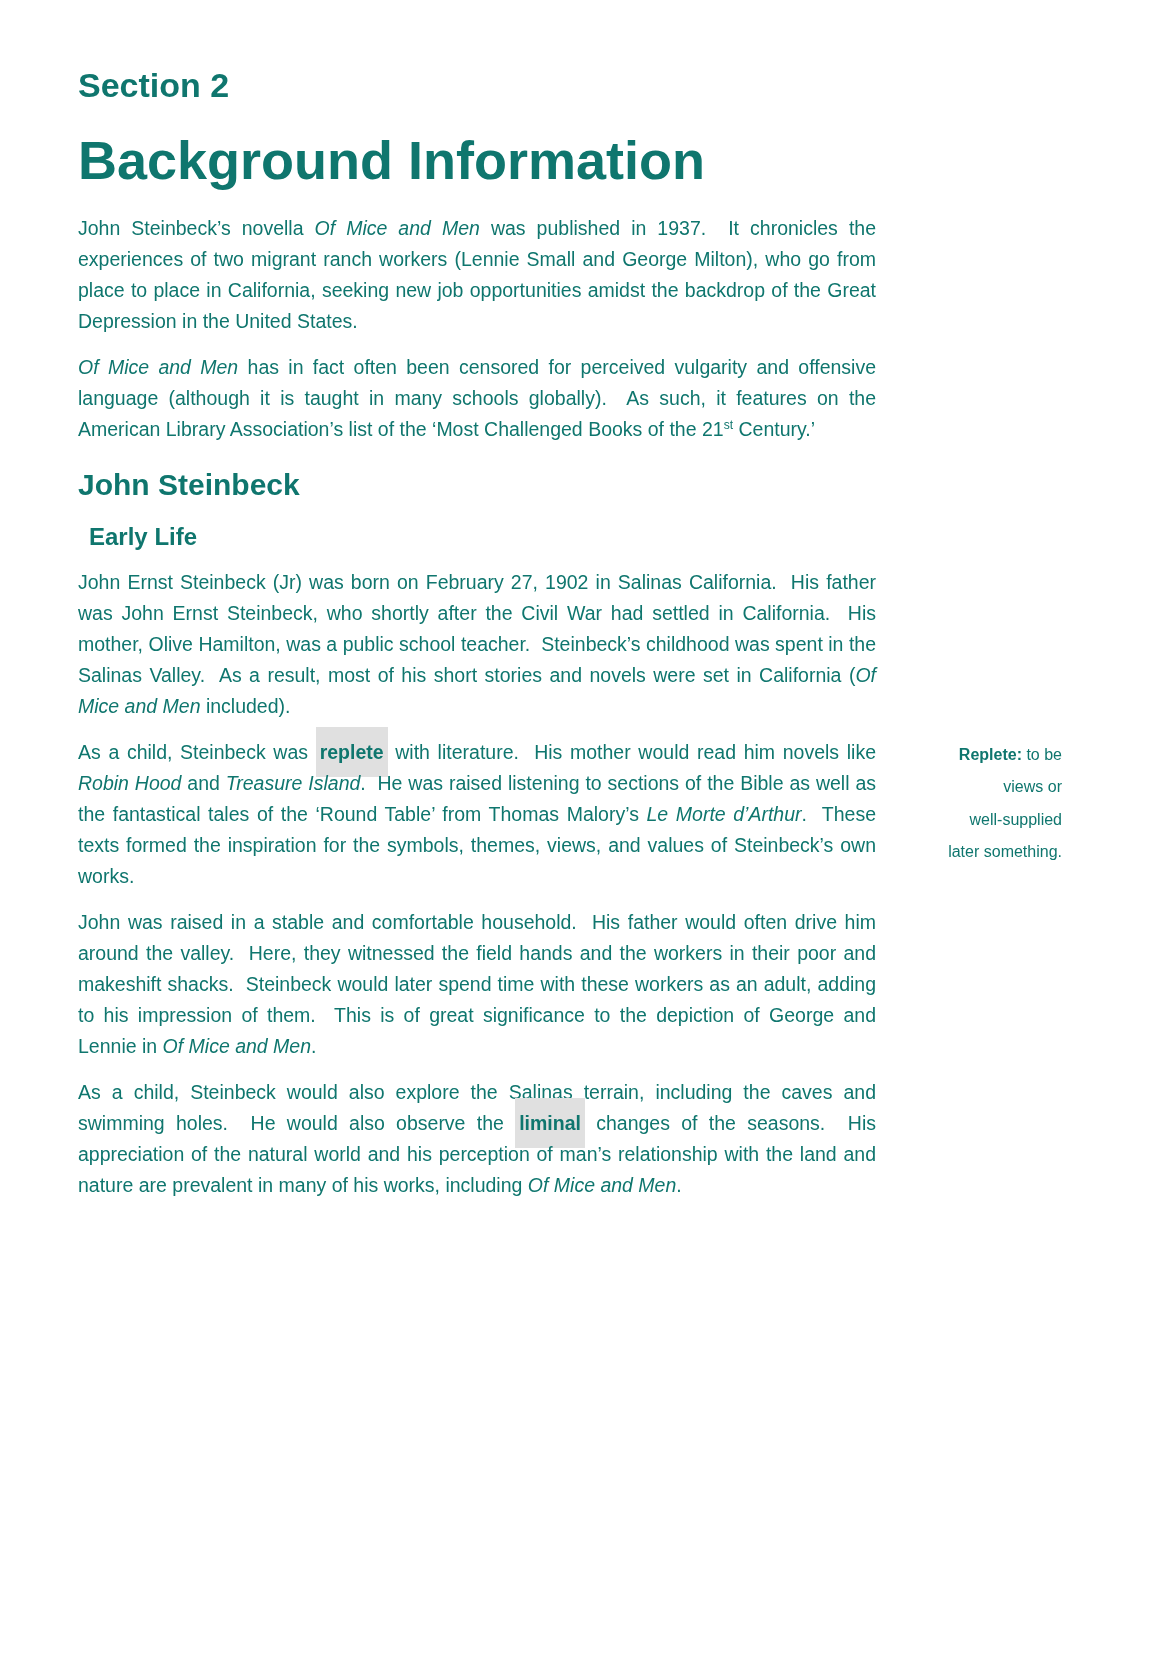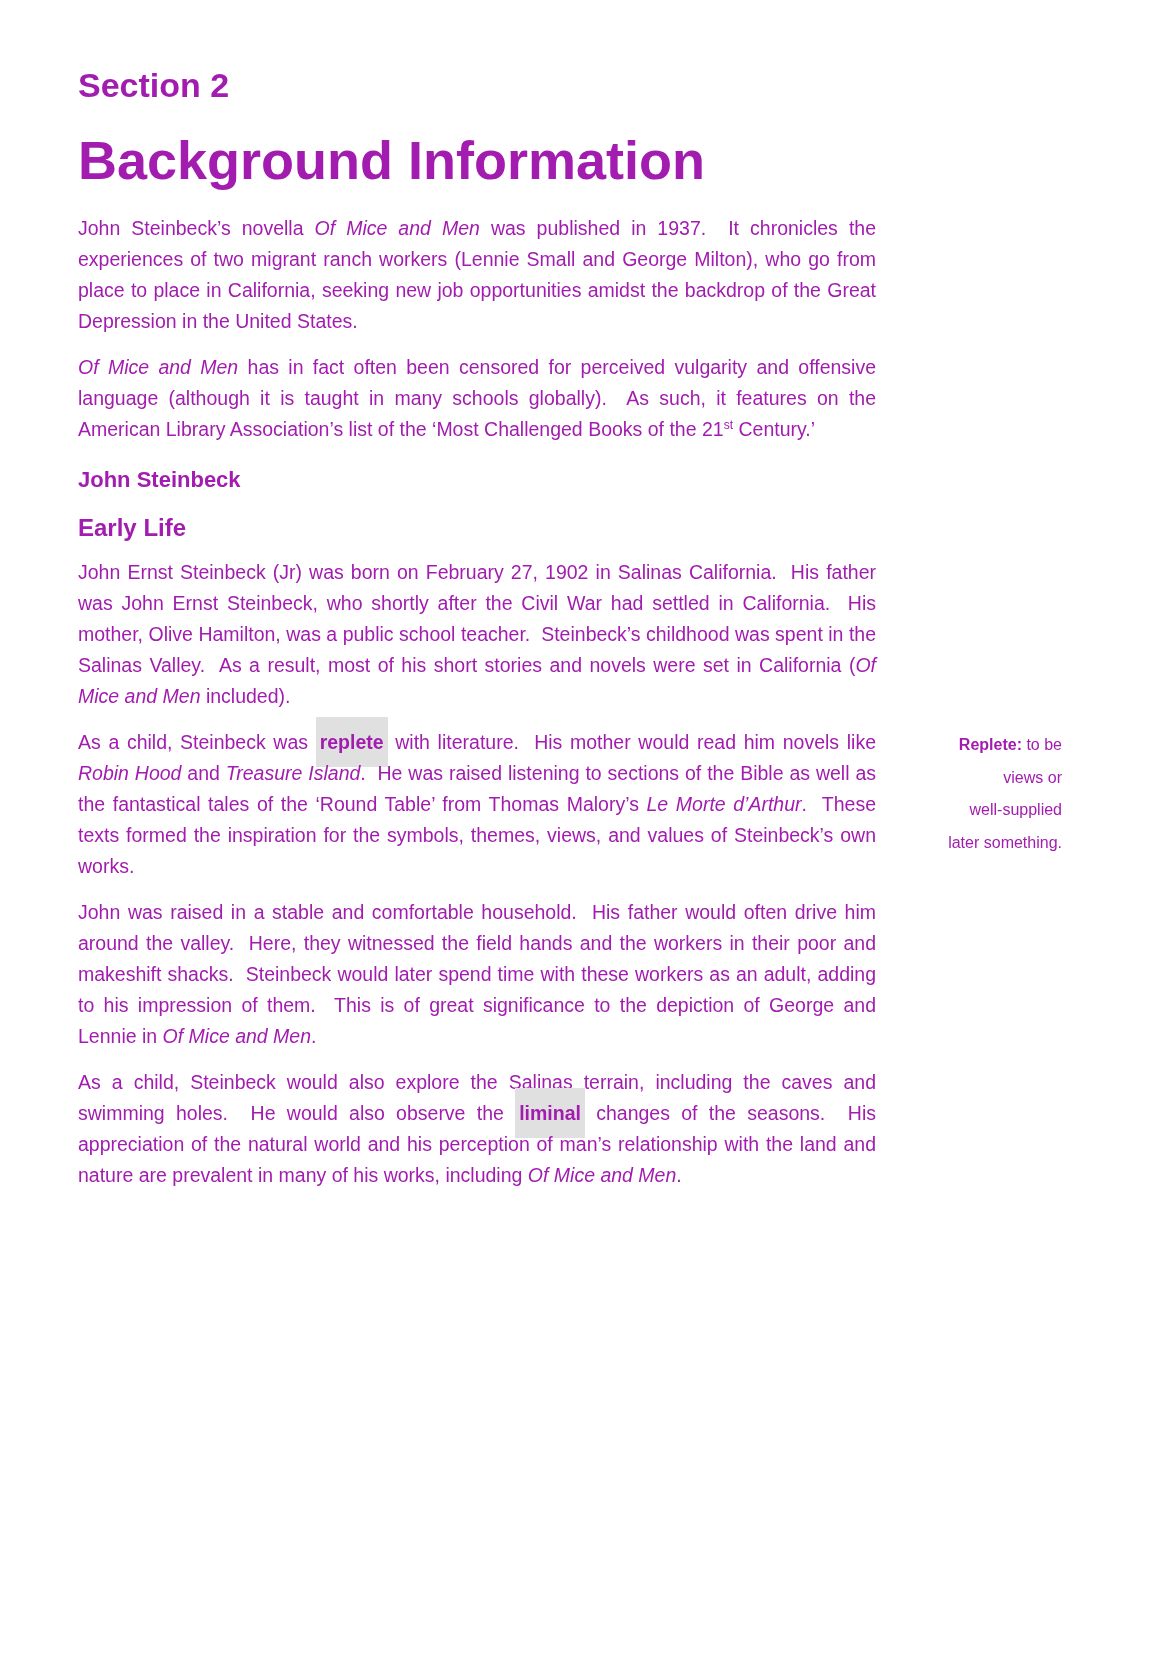--- a/index.html
+++ b/index.html
@@ -1,21 +1,21 @@
 <!DOCTYPE html>
 <html><head>
 <meta charset="utf-8">
 <style>
   html, body { margin: 0; padding: 0; background: #ffffff; }
   .page {
     position: relative;
     width: 1166px;
     height: 1594px;
     background: #ffffff;
-    color: #a21caf;
+    color: #0f766e;
     font-family: "Liberation Sans", sans-serif;
     overflow: hidden;
   }
   .main-col {
     position: absolute;
     left: 78px;
     top: 66px;
     width: 798px;
   }
   .section-label {
@@ -31,30 +31,30 @@
     margin: 24px 0 22px 0;
   }
   .body-para {
     position: relative;
     font-size: 19.5px;
     line-height: 31px;
     text-align: justify;
     margin: 15px 0 0 0;
   }
   .h2-heading {
-    font-size: 22px;
+    font-size: 30px;
     font-weight: bold;
     line-height: 1.2;
     margin: 22px 0 0 0;
   }
   .h3-heading {
     font-size: 24px;
     font-weight: bold;
     line-height: 1.2;
-    margin: 20px 0 0 0;
+    margin: 20px 0 0 11px;
   }
   .seg-i { font-style: italic; }
   .seg-b { font-weight: bold; }
   .seg-hl {
     font-weight: bold;
     background: #e0e0e0;
     padding: 14px 4px;
   }
   .seg-sup {
     vertical-align: super;

